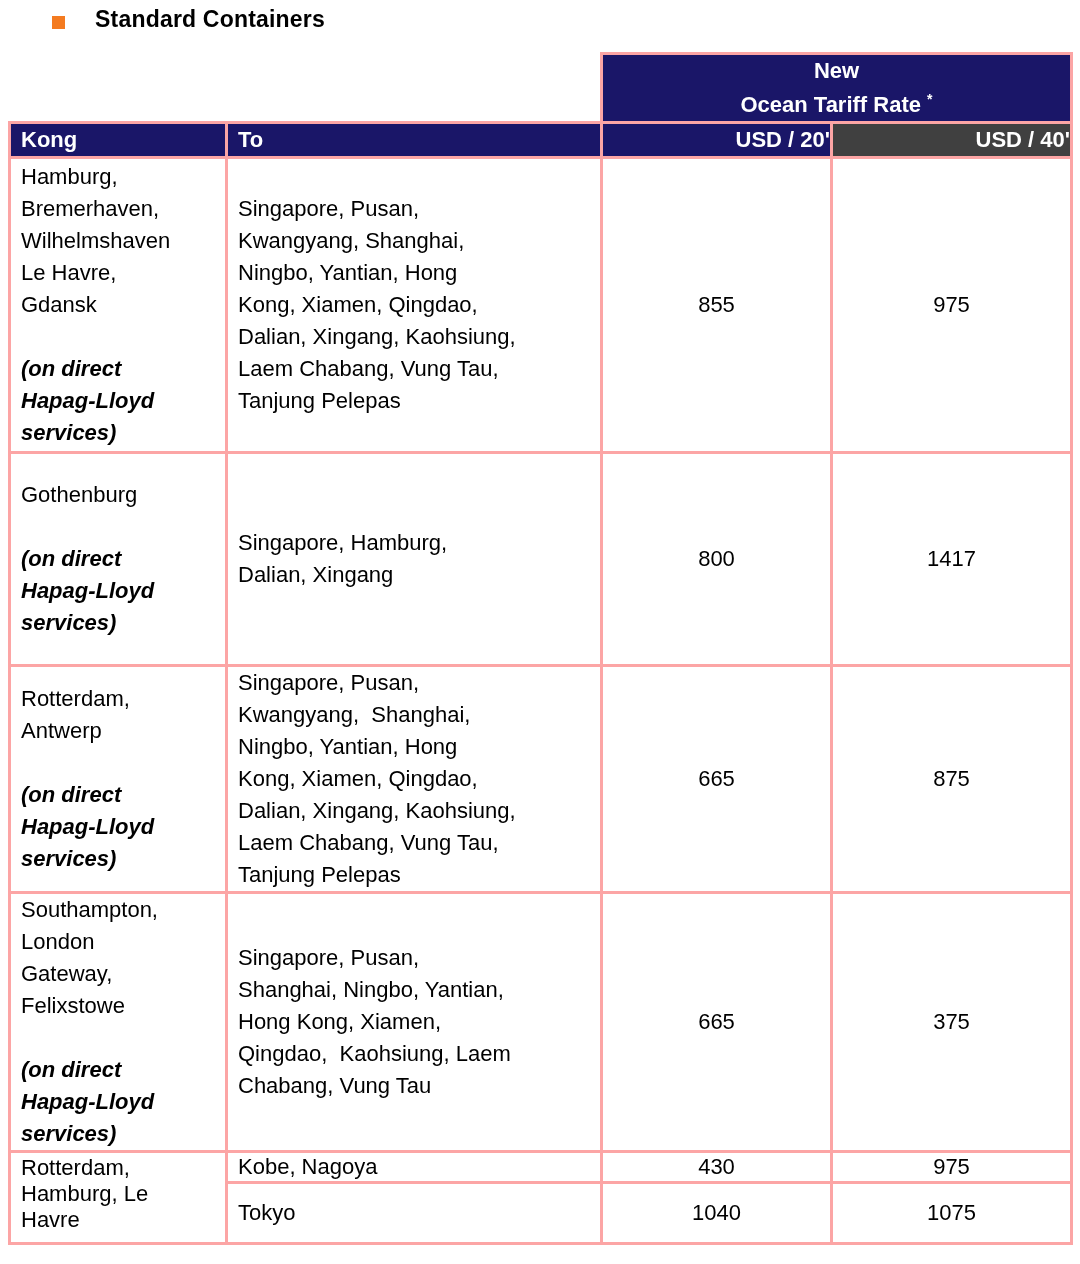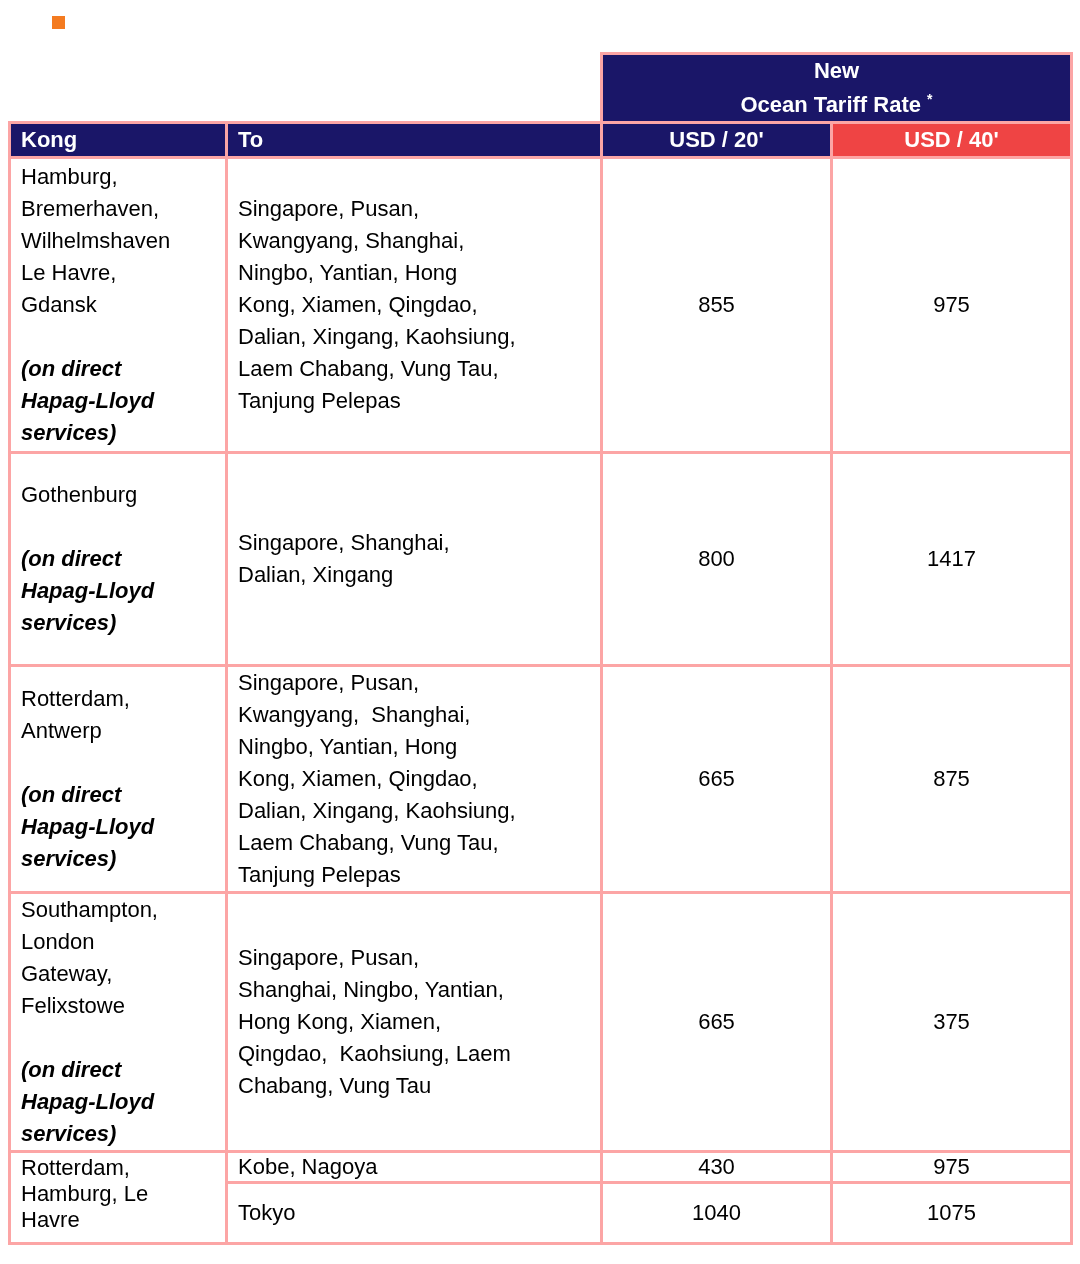--- a/index.html
+++ b/index.html
@@ -52,33 +52,34 @@
     color: #ffffff;
     font-weight: bold;
   }
   td.rate-group {
     text-align: center;
     line-height: 28px;
     padding: 2px 0;
   }
   td.rate-group sup { font-size: 14px; }
   td.col-head { font-size: 22px; }
-  td.col-head.num { text-align: center; padding: 0; }
+  td.col-head.num { text-align: right; padding: 0; }
   .pre { white-space: pre-wrap; }
   .from-note { font-weight: bold; margin-top: 32px; white-space: pre-wrap; font-style: italic; }
   td.val { text-align: center; }
   td.from-span { vertical-align: top; padding-top: 2px; }
   tr.r-kobe td { line-height: 26px; }
 </style>
 </head>
 <body>
 
 <div class="page">
 
   <span class="bullet" style="background: rgb(244, 123, 32);"></span>
+  <div class="title">Standard Containers</div>
 
   <table class="rates">
     <colgroup>
       <col style="width:217px">
       <col style="width:375px">
       <col style="width:230px">
       <col style="width:240px">
     </colgroup>
 
     <tbody>
@@ -87,21 +88,21 @@
       <td class="navy rate-group" colspan="2" style="background: rgb(26, 22, 104);">
         <div>New</div>
         <div><span>Ocean Tariff Rate </span><sup>*</sup></div>
       </td>
     </tr>
 
     <tr style="height:28px">
       <td class="navy col-head" style="background: rgb(26, 22, 104);">Kong</td>
       <td class="navy col-head" style="background: rgb(26, 22, 104);">To</td>
       <td class="navy col-head num" style="background: rgb(26, 22, 104);">USD / 20'</td>
-      <td class="navy col-head num" style="background: #ef4444; margin-top: 48px;">USD / 40'</td>
+      <td class="navy col-head num" style="background: #404040; margin-top: 48px;">USD / 40'</td>
     </tr>
 
     <tr style="height:295px">
       <td>
         <div class="pre">Hamburg,
 Bremerhaven,
 Wilhelmshaven
 Le Havre,
 Gdansk</div>
         <div class="from-note">(on direct
@@ -122,21 +123,21 @@
     </tr>
 
     <tr style="height:213px">
       <td>
         <div class="pre">Gothenburg</div>
         <div class="from-note">(on direct
 Hapag-Lloyd
 services)</div>
       </td>
       <td>
-        <div class="pre">Singapore, Shanghai,
+        <div class="pre">Singapore, Hamburg,
 Dalian, Xingang</div>
       </td>
       <td class="val">800</td>
       <td class="val">1417</td>
     </tr>
 
     <tr style="height:227px">
       <td>
         <div class="pre">Rotterdam,
 Antwerp</div>

